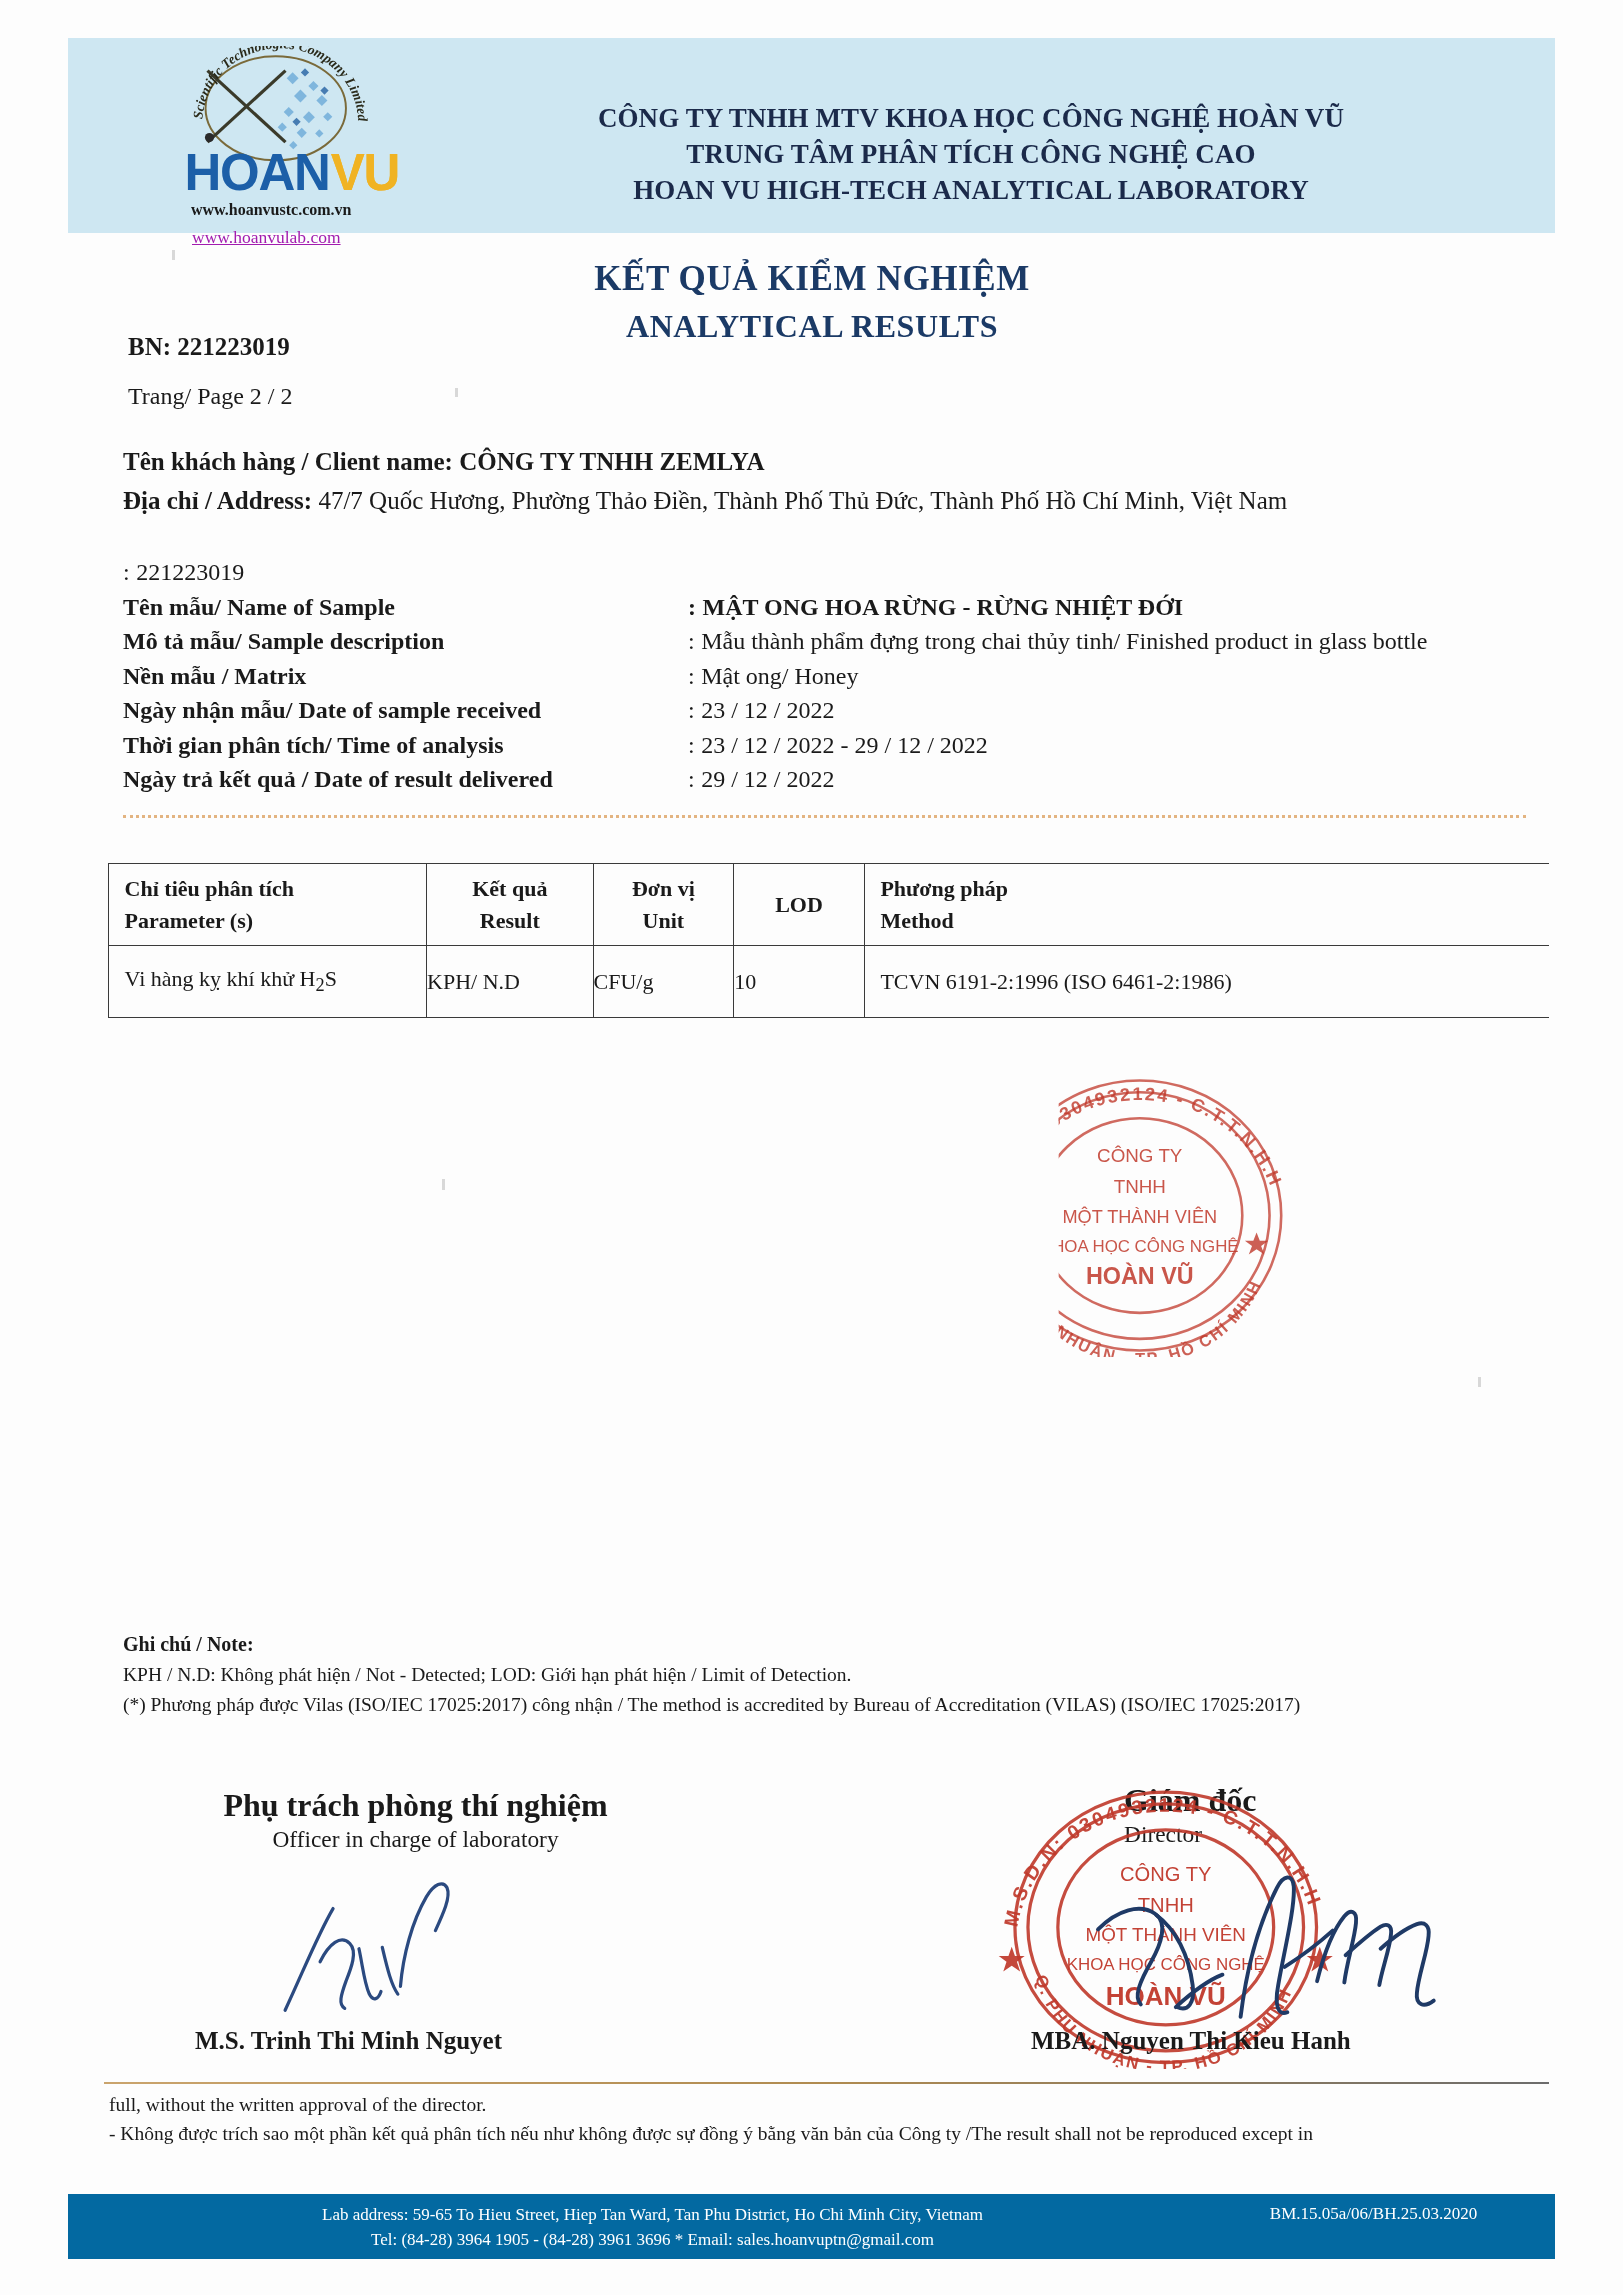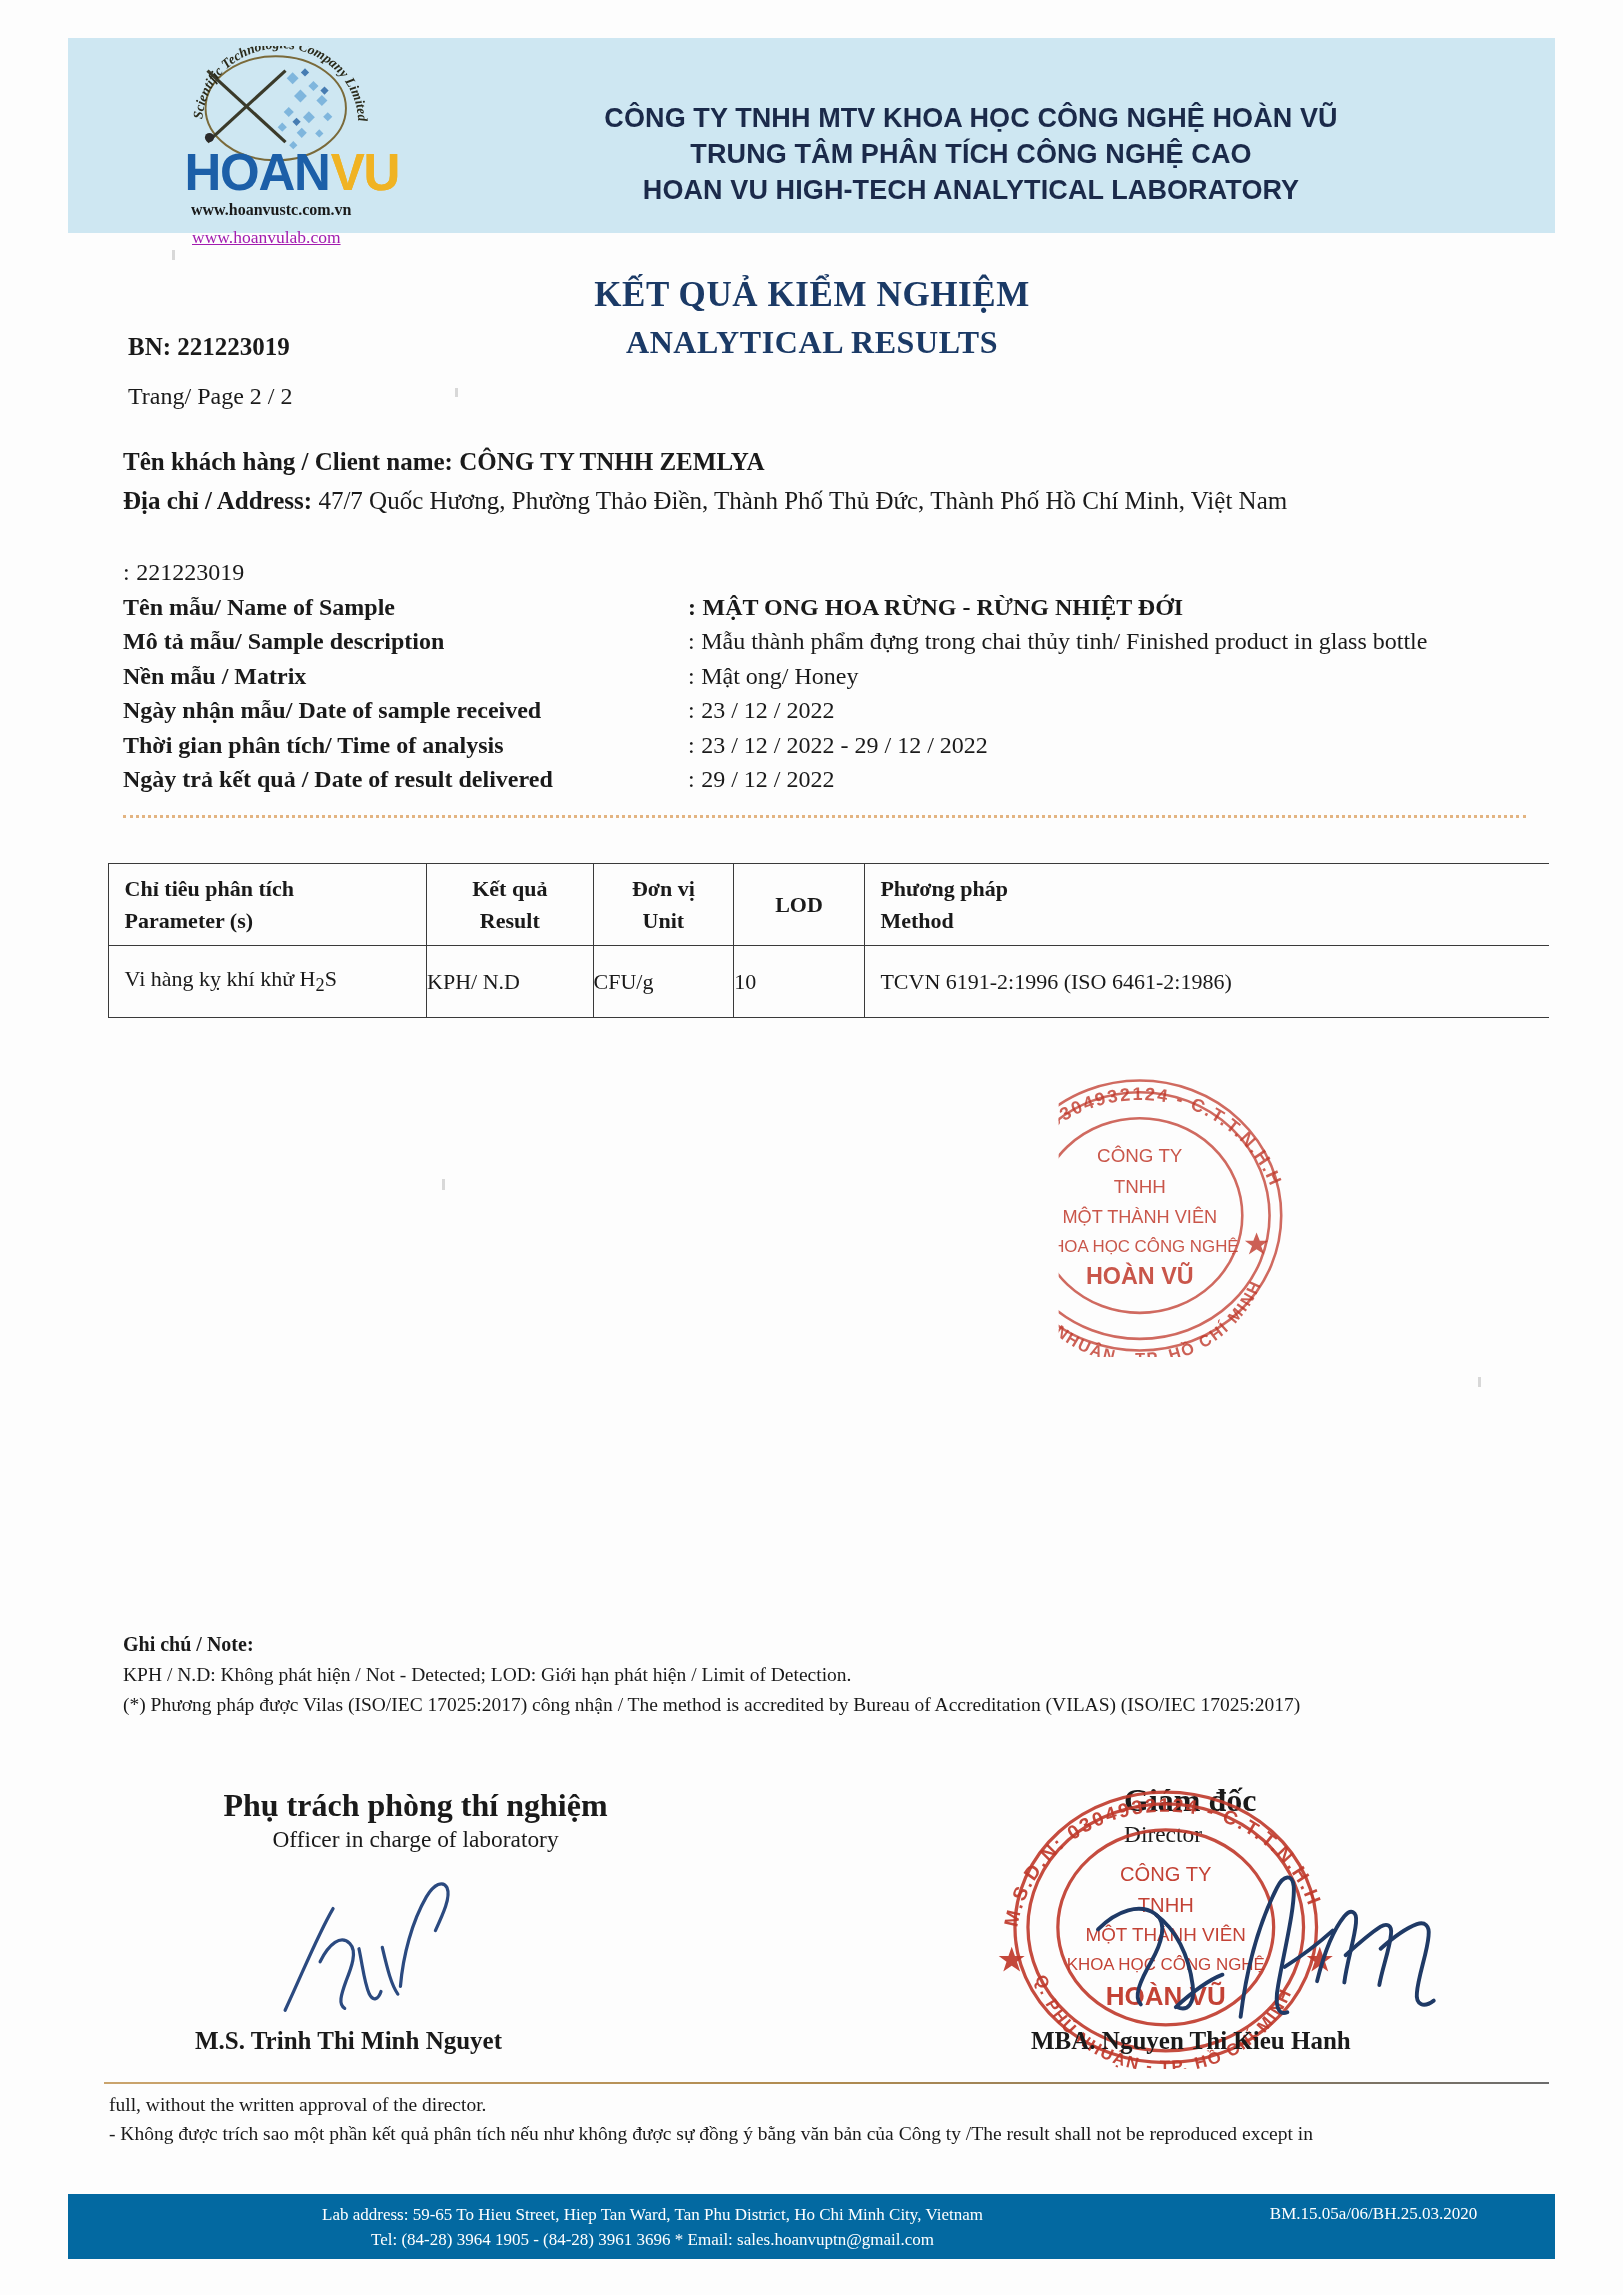--- a/index.html
+++ b/index.html
@@ -62,34 +62,33 @@
     font-family: "Liberation Serif", serif;
     font-size: 17.5px; color: #a21caf;
     text-decoration: underline;
   }
   .header-titles {
     position: absolute;
     left: 416px; top: 62px;
     width: 974px;
     text-align: center;
     color: #1b2a4a;
-    font-family: Liberation Sans, sans-serif;
+    font-family: Liberation Serif, serif;
     font-weight: bold;
   }
   .header-titles div { font-size: 27px; line-height: 1.34; letter-spacing: 0.1px; }
 
   
   .doc-title {
     position: absolute;
     left: 0; top: 259px; width: 1624px;
     text-align: center;
     color: #1b3a66;
     font-family: "Liberation Serif", serif;
     font-weight: bold;
-    margin-top: 16px;
   }
   .doc-title .t1 { font-size: 35px; letter-spacing: 0.6px; }
   .doc-title .t2 { font-size: 32px; margin-top: 9px; letter-spacing: 0.6px; }
 
   .bn-line {
     position: absolute; left: 128px; top: 333px;
     font-weight: bold; font-size: 25px;
   }
   .page-line {
     position: absolute; left: 128px; top: 383px;

